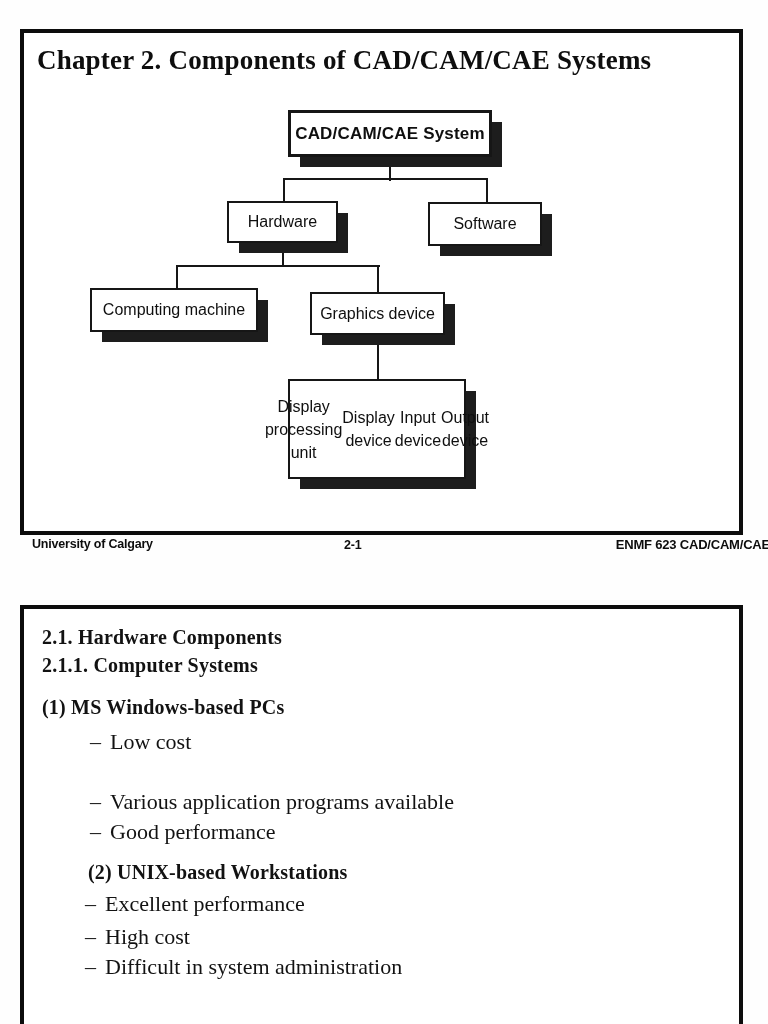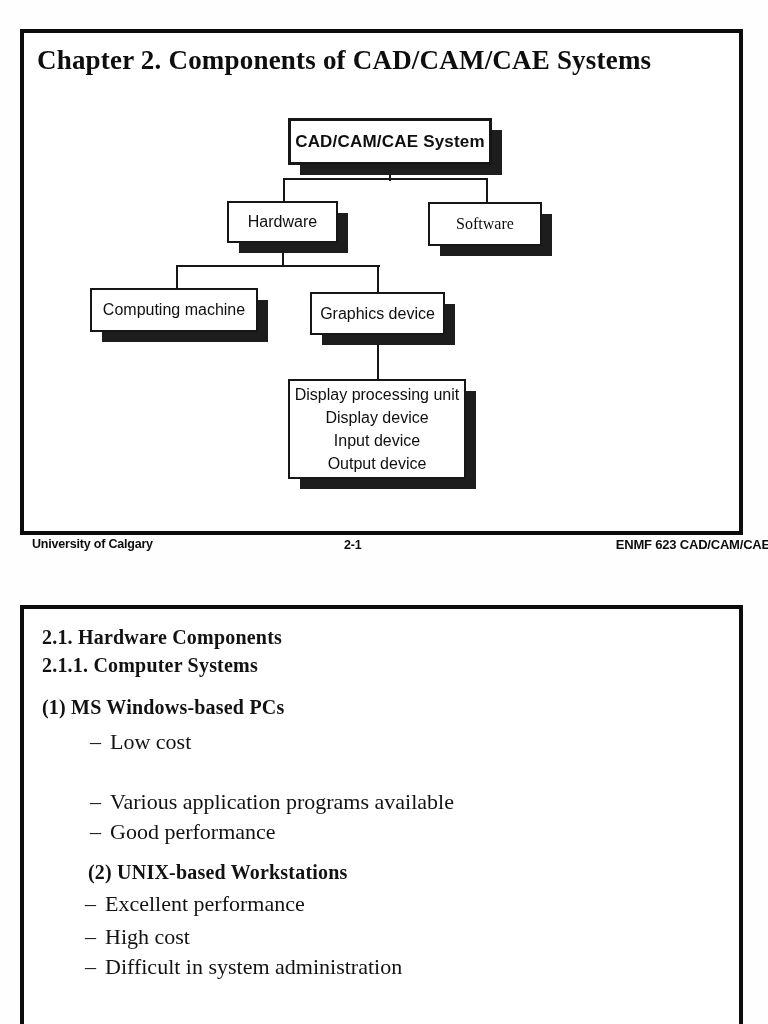--- a/index.html
+++ b/index.html
@@ -23,21 +23,21 @@
   }
 
   
   .dbox {
     position:absolute; box-sizing:border-box; background:#fff;
     border:2px solid #161616; box-shadow:11px 11px 0 -1px #1d1d1d;
     display:flex; align-items:center; justify-content:center; text-align:center;
     font-family:"Liberation Sans", sans-serif; font-size:16px; color:#0f0f0f;
   }
   .dbox.root { border-width:3px; font-weight:bold; font-size:17px; letter-spacing:.2px; }
-  .dbox.multi { flex-direction:column; justify-content:center; line-height:23px; font-size:16px;text-align:center; }
+  .dbox.multi { flex-direction:row; justify-content:center; line-height:23px; font-size:16px;text-align:center; }
   .dline { position:absolute; background:#161616; }
 
   
   .footer-item {
     position:absolute; font-family:"Liberation Sans", sans-serif;
     font-weight:bold; font-size:12.5px; color:#0d0d0d; letter-spacing:-.2px;
     white-space:nowrap;
   }
 
   
@@ -59,29 +59,29 @@
       <div class="dline" style="left:365px; top:124px; width:2px; height:24px;"></div>
       <div class="dline" style="left:259px; top:145px; width:205px; height:2px;"></div>
       <div class="dline" style="left:259px; top:145px; width:2px; height:25px;"></div>
       <div class="dline" style="left:462px; top:145px; width:2px; height:26px;"></div>
       <div class="dline" style="left:258px; top:209px; width:2px; height:25px;"></div>
       <div class="dline" style="left:152px; top:232px; width:204px; height:2px;"></div>
       <div class="dline" style="left:152px; top:232px; width:2px; height:25px;"></div>
       <div class="dline" style="left:353px; top:232px; width:2px; height:28px;"></div>
       <div class="dline" style="left:353px; top:301px; width:2px; height:46px;"></div>
 
-      <div class="dbox root" style="left:264px; top:85px; width:204px; height:47px;align-items:center;">
+      <div class="dbox root" style="left:264px; top:77px; width:204px; height:47px;align-items:center;">
         <span>CAD/CAM/CAE System</span>
       </div>
 
       <div class="dbox" style="left:203px; top:168px; width:111px; height:42px;">
         <span>Hardware</span>
       </div>
 
-      <div class="dbox" style="left:404px; top:169px; width:114px; height:44px;font-family:Liberation Serif, serif;">
+      <div class="dbox" style="left:404px; top:169px; width:114px; height:44px;">
         <span>Software</span>
       </div>
 
       <div class="dbox" style="left:66px; top:255px; width:168px; height:44px;">
         <span>Computing machine</span>
       </div>
 
       <div class="dbox" style="left:286px; top:259px; width:135px; height:43px;">
         <span>Graphics device</span>
       </div>

